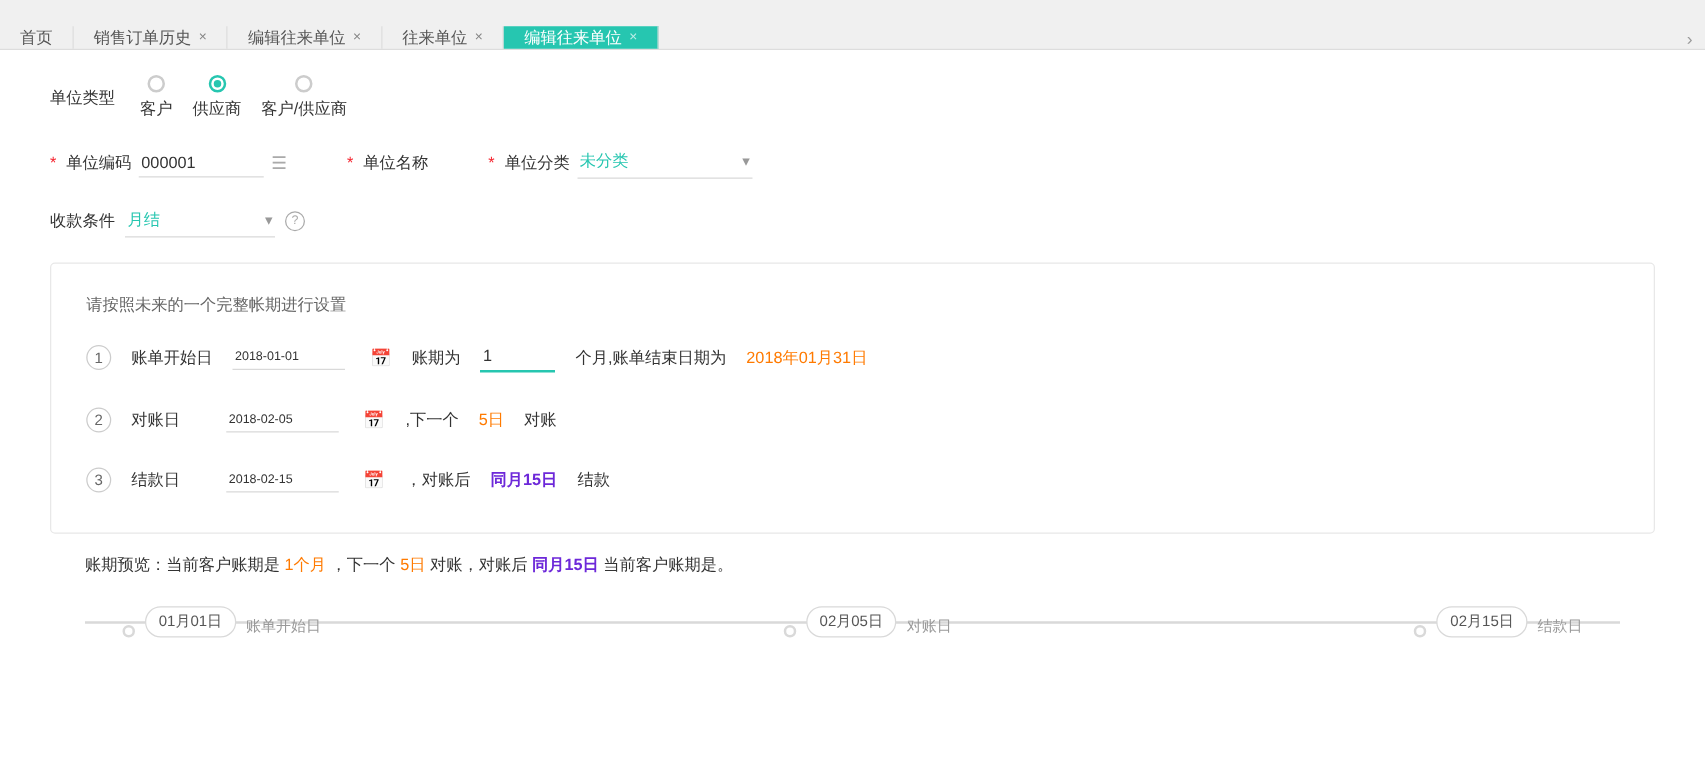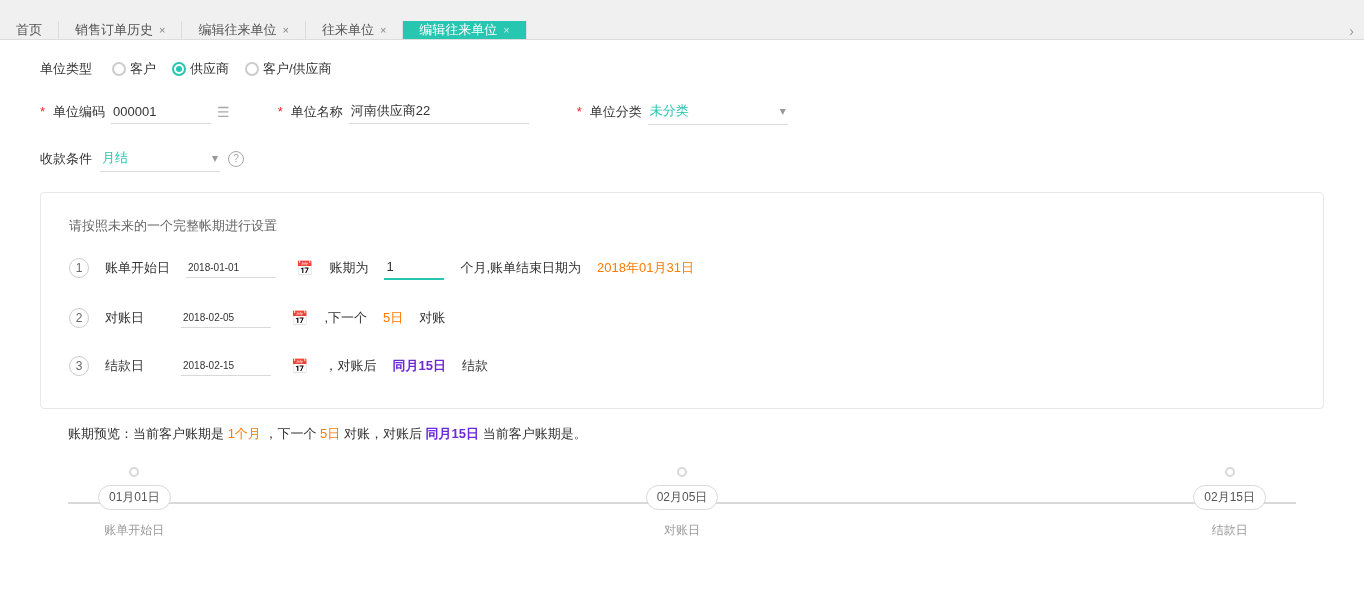--- a/index.html
+++ b/index.html
@@ -73,20 +73,21 @@
       align-items: center;
       gap: 16px;
     }
     .radio-item {
       display: flex;
       align-items: center;
       gap: 4px;
       cursor: pointer;
       font-size: 13px;
       color: #333;
+      flex-direction: column;
     }
     .radio-circle {
       width: 14px;
       height: 14px;
       border-radius: 50%;
       border: 2px solid #ccc;
       display: flex;
       align-items: center;
       justify-content: center;
     }
@@ -254,22 +255,22 @@
     .timeline-points {
       display: flex;
       align-items: center;
       width: 100%;
       justify-content: space-between;
       position: relative;
       z-index: 1;
     }
     .timeline-point-group {
       display: flex;
-      flex-direction: column;
-      align-items: center;
+      flex-direction: row;
+      align-items: flex-end;
       gap: 8px;
     }
     .timeline-dot {
       width: 10px;
       height: 10px;
       border-radius: 50%;
       border: 2px solid #d9d9d9;
       background: #fff;
     }
     .timeline-badge {
@@ -368,23 +369,20 @@
       <span class="form-label">单位编码</span>
       <div class="input-wrapper">
         <input class="text-input" type="text" style="width: 100px;" value="000001">
         <span class="input-icon">☰</span>
       </div>
     </div>
 
     <div class="field-group" style="margin-left:40px;">
       <span class="required-star">*</span>
       <span class="form-label">单位名称</span>
-      <div class="input-wrapper">
-        <input class="text-input" type="text" style="width: 180px;" value="河南供应商22">
-      </div>
     </div>
 
     <div class="field-group" style="margin-left:40px;">
       <span class="required-star">*</span>
       <span class="form-label">单位分类</span>
       <div class="select-wrapper">
         <span class="select-value">未分类</span>
         <span class="chevron-icon">▾</span>
       </div>
     </div>

